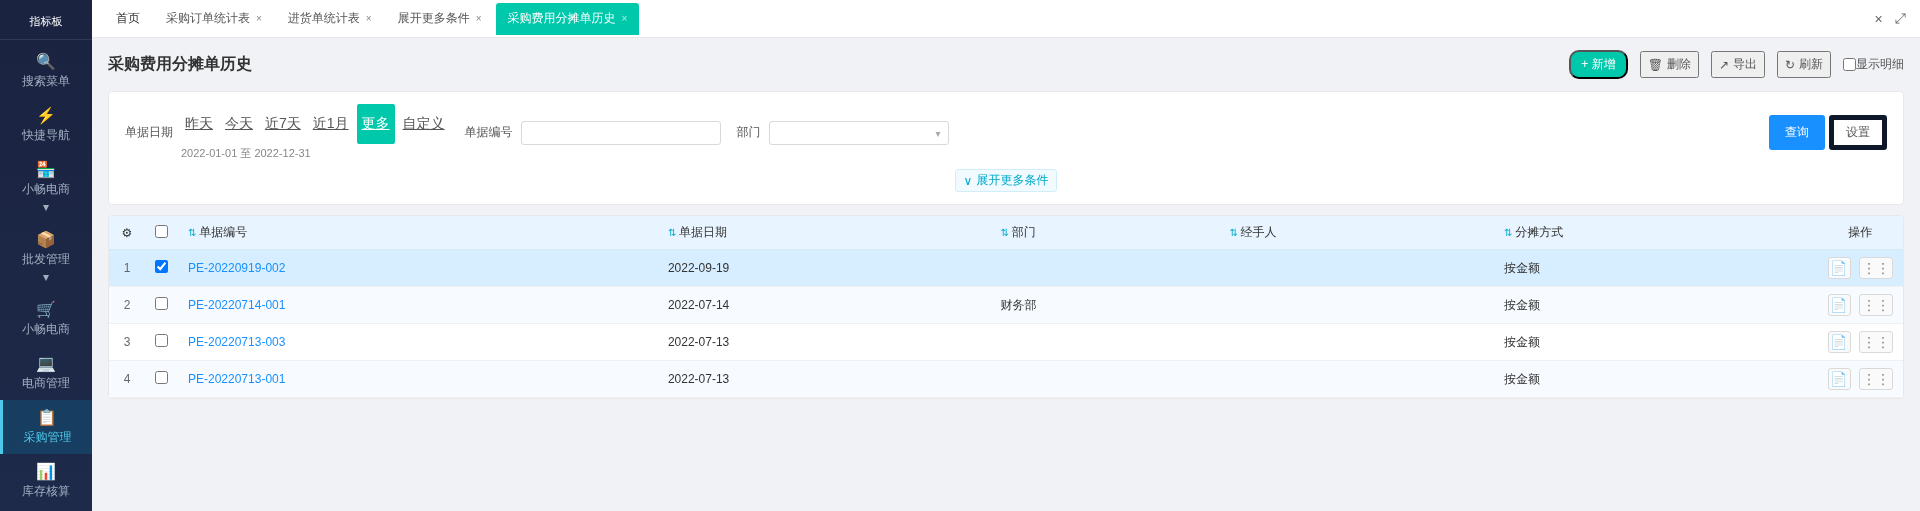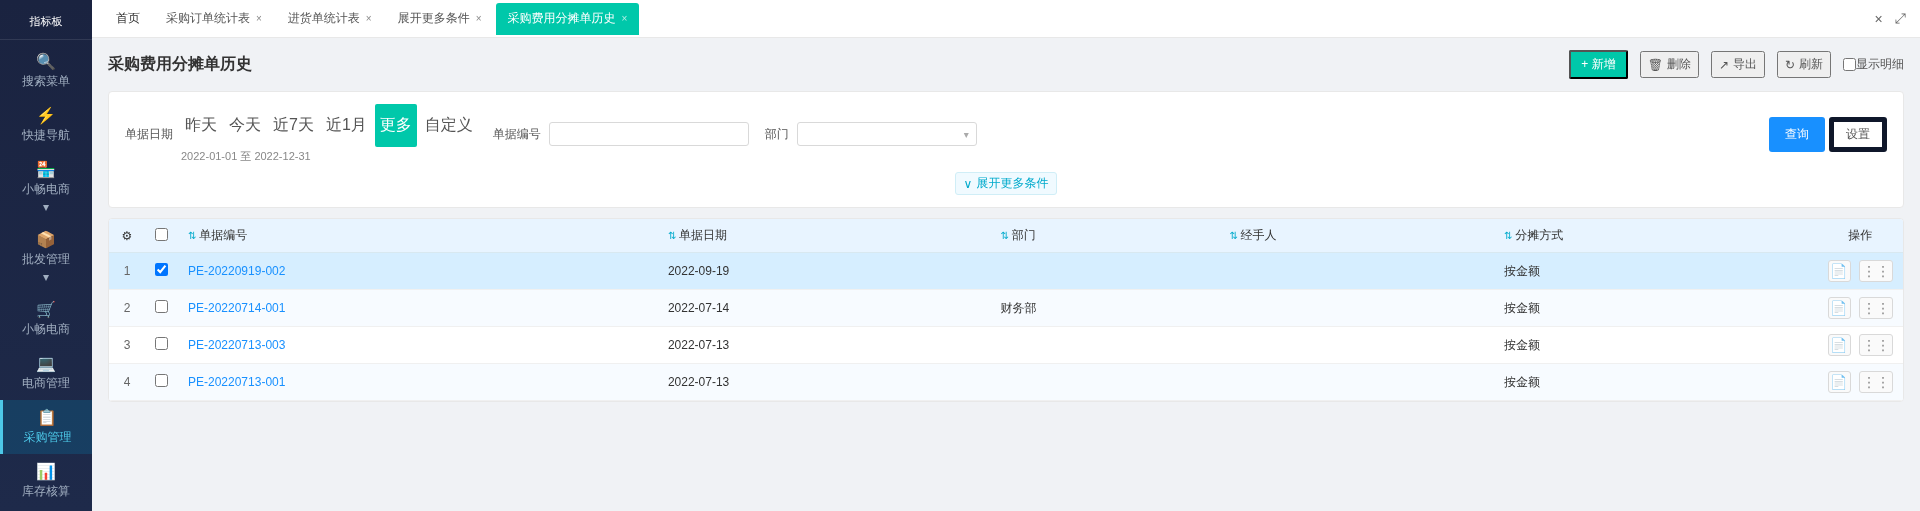--- a/index.html
+++ b/index.html
@@ -124,21 +124,21 @@
       align-items: center;
       gap: 4px;
       font-size: 12px;
       color: #555;
       cursor: pointer;
       padding: 3px 6px;
     }
     .toolbar-btn.primary {
       background: #00c8aa;
       color: #fff;
-      border-radius: 2px;
+      border-radius: 10px;
       padding: 4px 10px;
     }
 
     
     .search-panel {
       background: #fff;
       border-radius: 4px;
       padding: 12px 16px;
       margin-bottom: 10px;
       border: 1px solid #e8e8e8;
@@ -158,24 +158,25 @@
       font-size: 12px;
       color: #555;
       white-space: nowrap;
     }
     .date-shortcuts {
       display: flex;
       align-items: center;
       gap: 4px;
     }
     .date-shortcut {
-      font-size: 16px;
+      font-size: 14px;
       color: #555;
       cursor: pointer;
       padding: 1px 4px;
+      text-decoration: underline;
     }
     .date-shortcut.more {
       background: #00c8aa;
       color: #fff;
       border-radius: 2px;
       padding: 11px 5px;
     }
     .date-range-text {
       font-size: 11px;
       color: #888;

